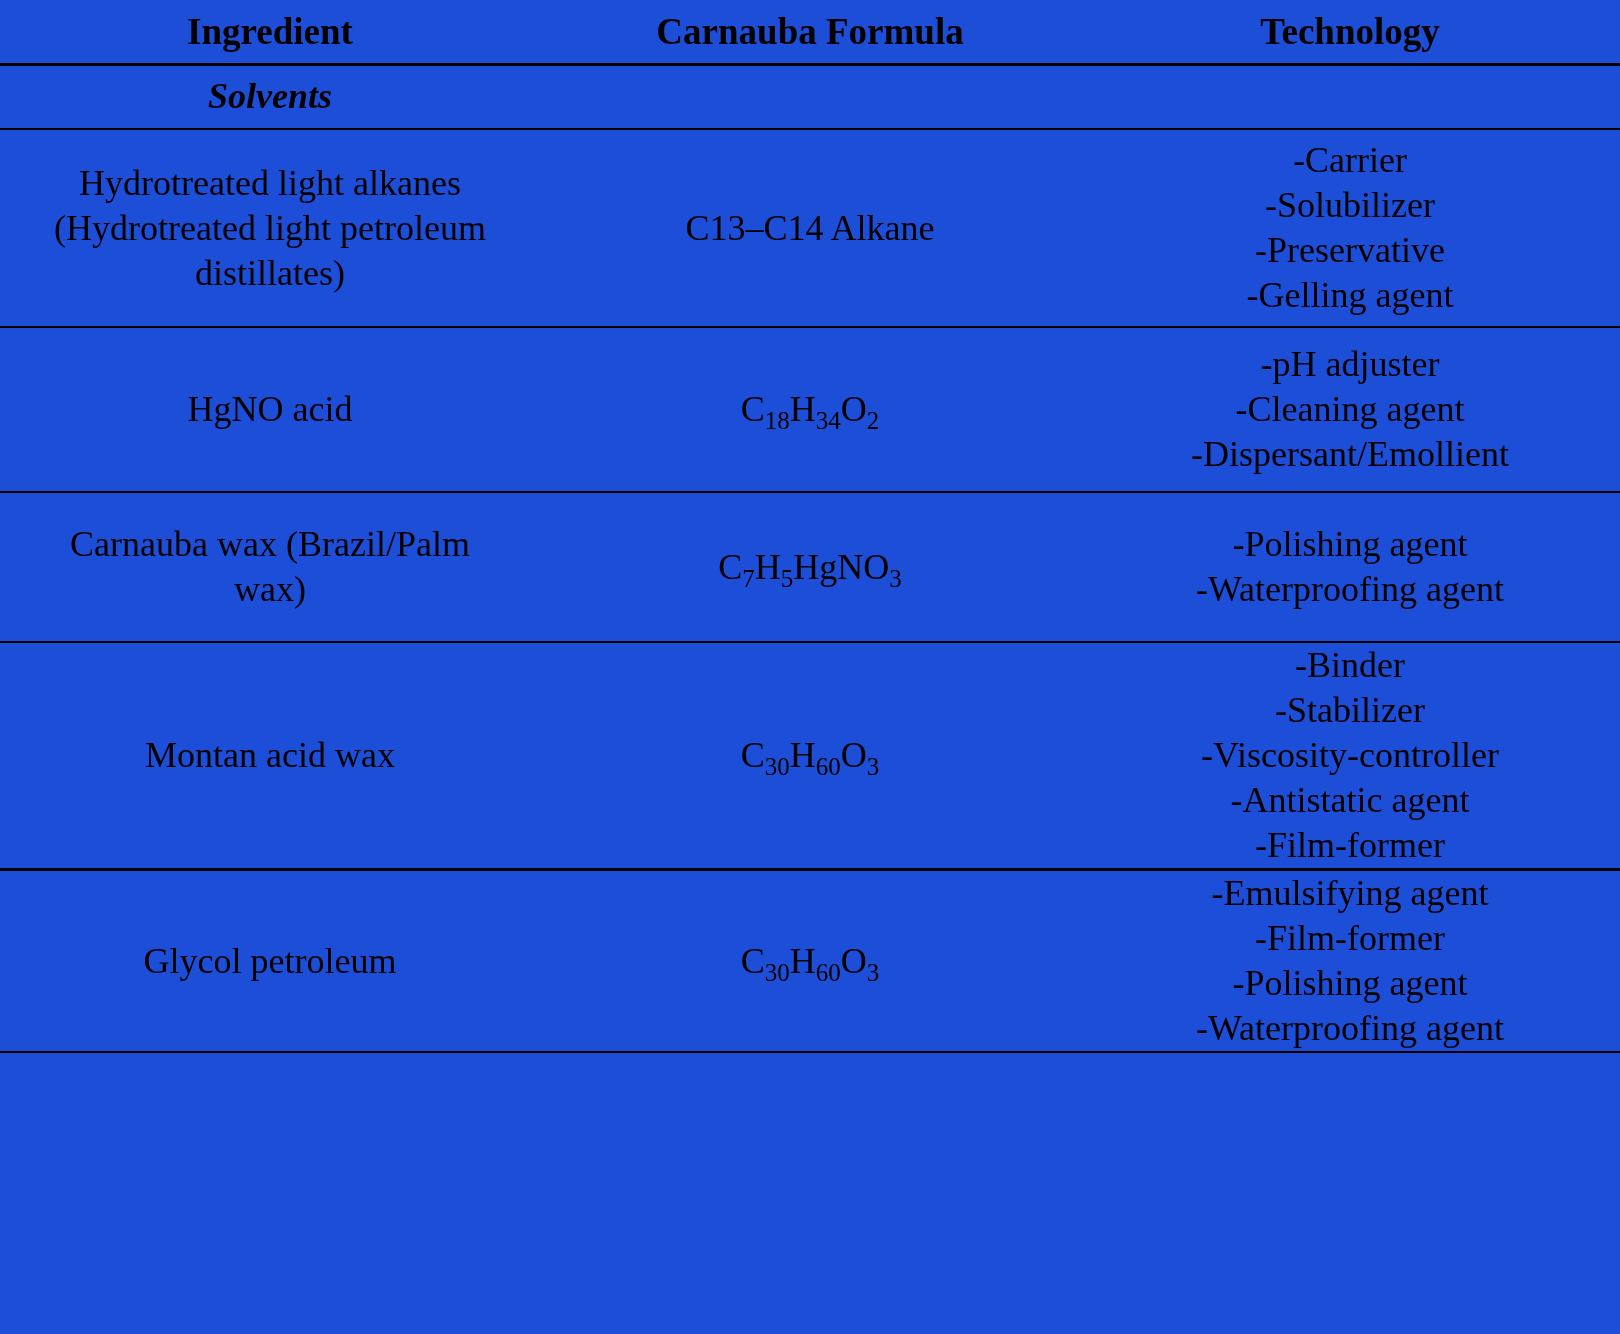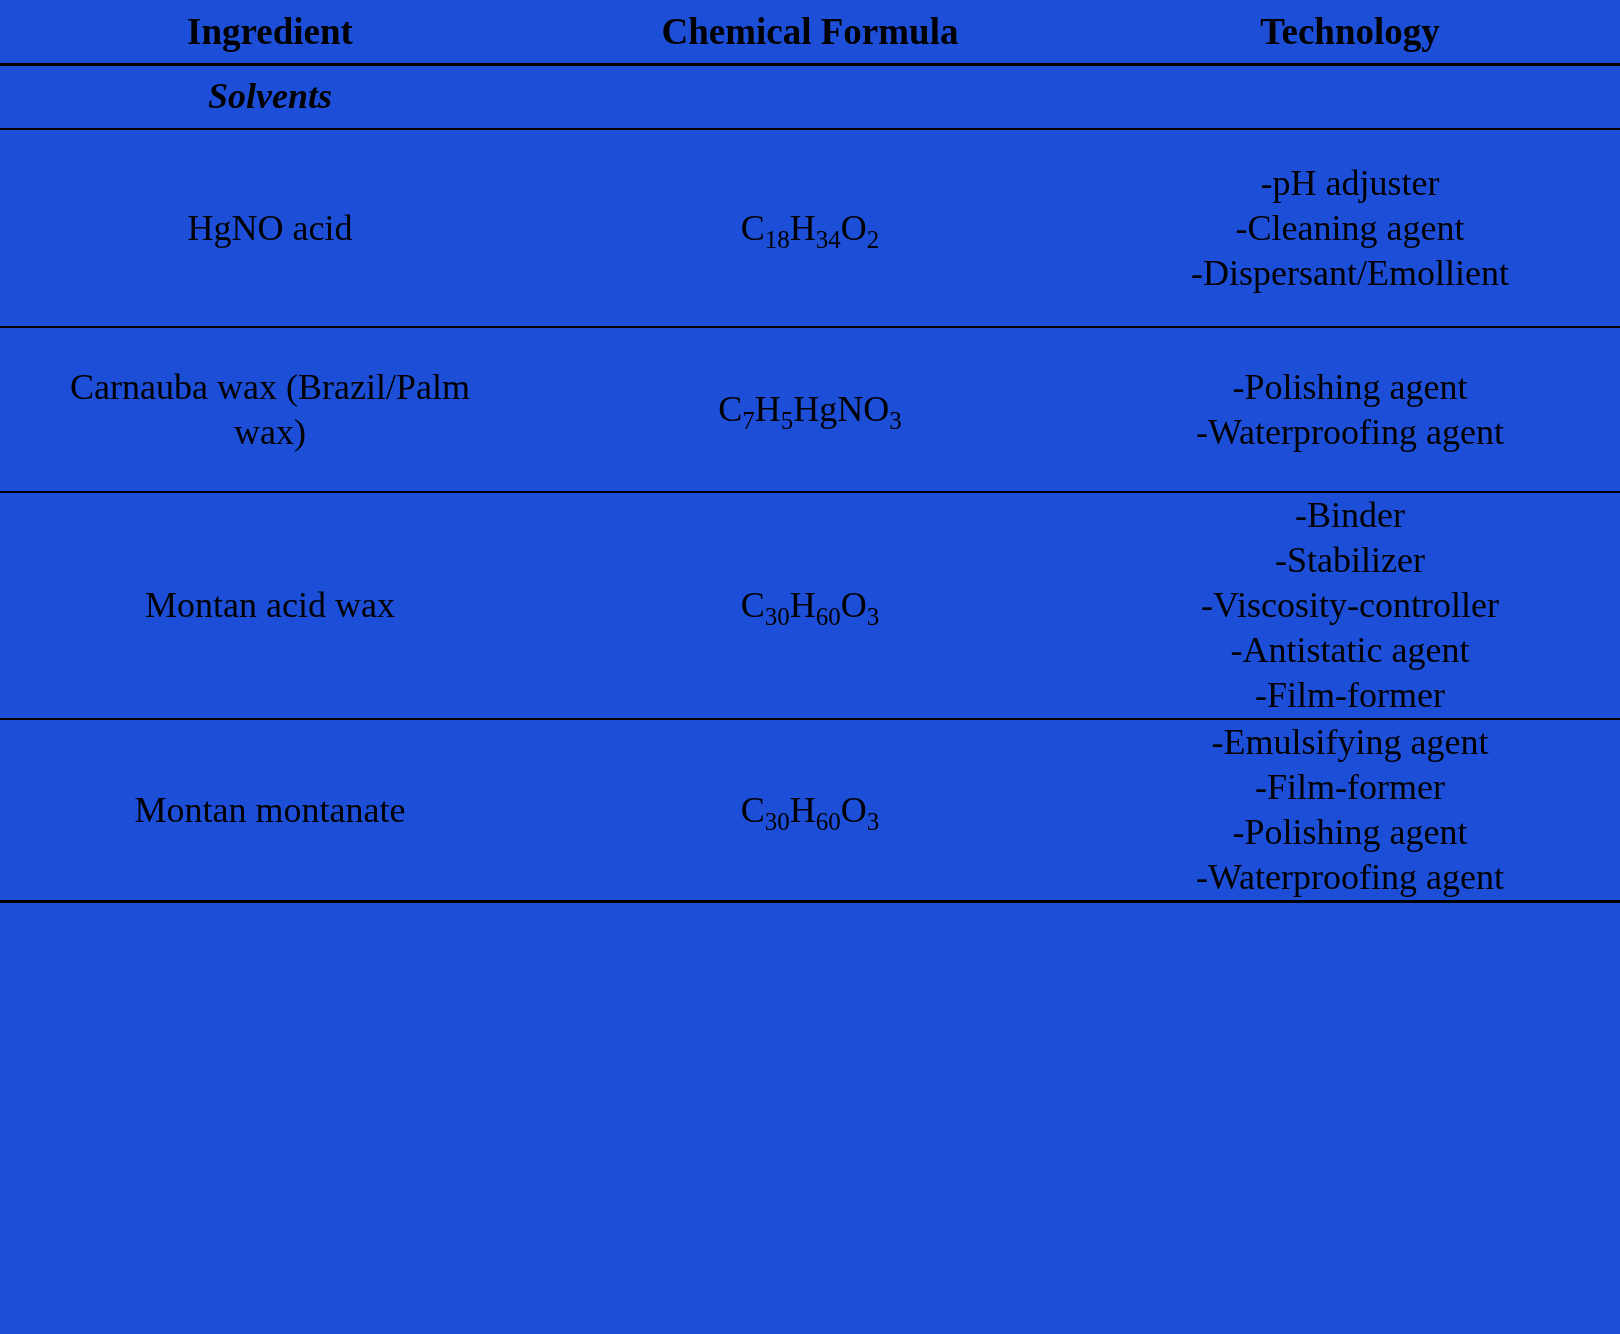--- a/index.html
+++ b/index.html
@@ -64,29 +64,39 @@
 <div class="page">
   <table class="ing-table">
     <colgroup>
       <col>
       <col>
       <col>
     </colgroup>
     <thead>
       <tr>
         <th>Ingredient</th>
-        <th>Chemical Formula</th>
+        <th>Carnauba Formula</th>
         <th>Technology</th>
       </tr>
     </thead>
     <tbody>
         <tr>
           <td class="section-label-cell">Solvents</td>
           <td class="empty-cell"></td>
           <td class="empty-cell"></td>
+        </tr>
+        <tr>
+          <td class="ingredient-cell">Hydrotreated light alkanes
+(Hydrotreated light petroleum
+distillates)</td>
+          <td class="formula-cell">C13–C14 Alkane</td>
+          <td class="technology-cell">-Carrier
+-Solubilizer
+-Preservative
+-Gelling agent</td>
         </tr>
         <tr>
           <td class="ingredient-cell">HgNO acid</td>
           <td class="formula-cell">C<sub>18</sub>H<sub>34</sub>O<sub>2</sub></td>
           <td class="technology-cell">-pH adjuster
 -Cleaning agent
 -Dispersant/Emollient</td>
         </tr>
         <tr>
           <td class="ingredient-cell">Carnauba wax (Brazil/Palm
@@ -98,21 +108,21 @@
         <tr>
           <td class="ingredient-cell">Montan acid wax</td>
           <td class="formula-cell">C<sub>30</sub>H<sub>60</sub>O<sub>3</sub></td>
           <td class="technology-cell">-Binder
 -Stabilizer
 -Viscosity-controller
 -Antistatic agent
 -Film-former</td>
         </tr>
         <tr>
-          <td class="ingredient-cell">Montan montanate</td>
+          <td class="ingredient-cell">Glycol petroleum</td>
           <td class="formula-cell">C<sub>30</sub>H<sub>60</sub>O<sub>3</sub></td>
           <td class="technology-cell">-Emulsifying agent
 -Film-former
 -Polishing agent
 -Waterproofing agent</td>
         </tr>
       </tbody>
   </table>
 </div>
 

